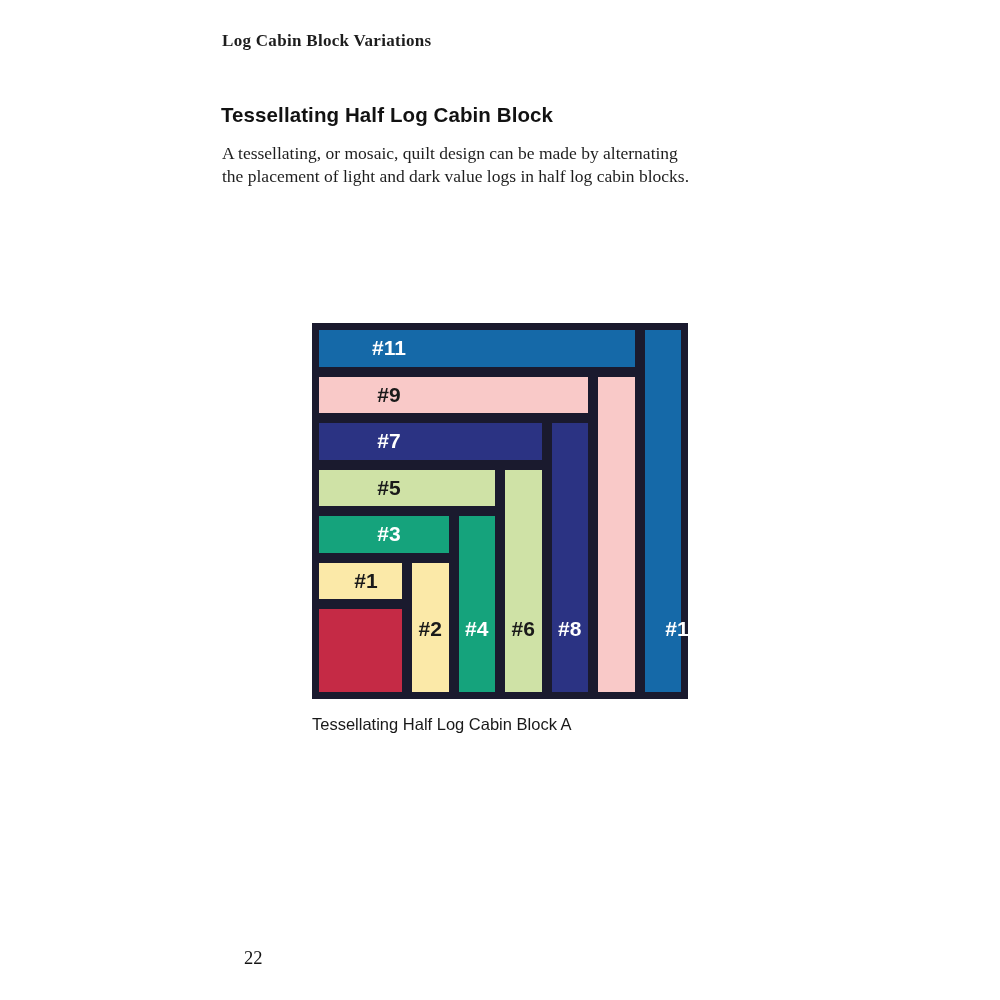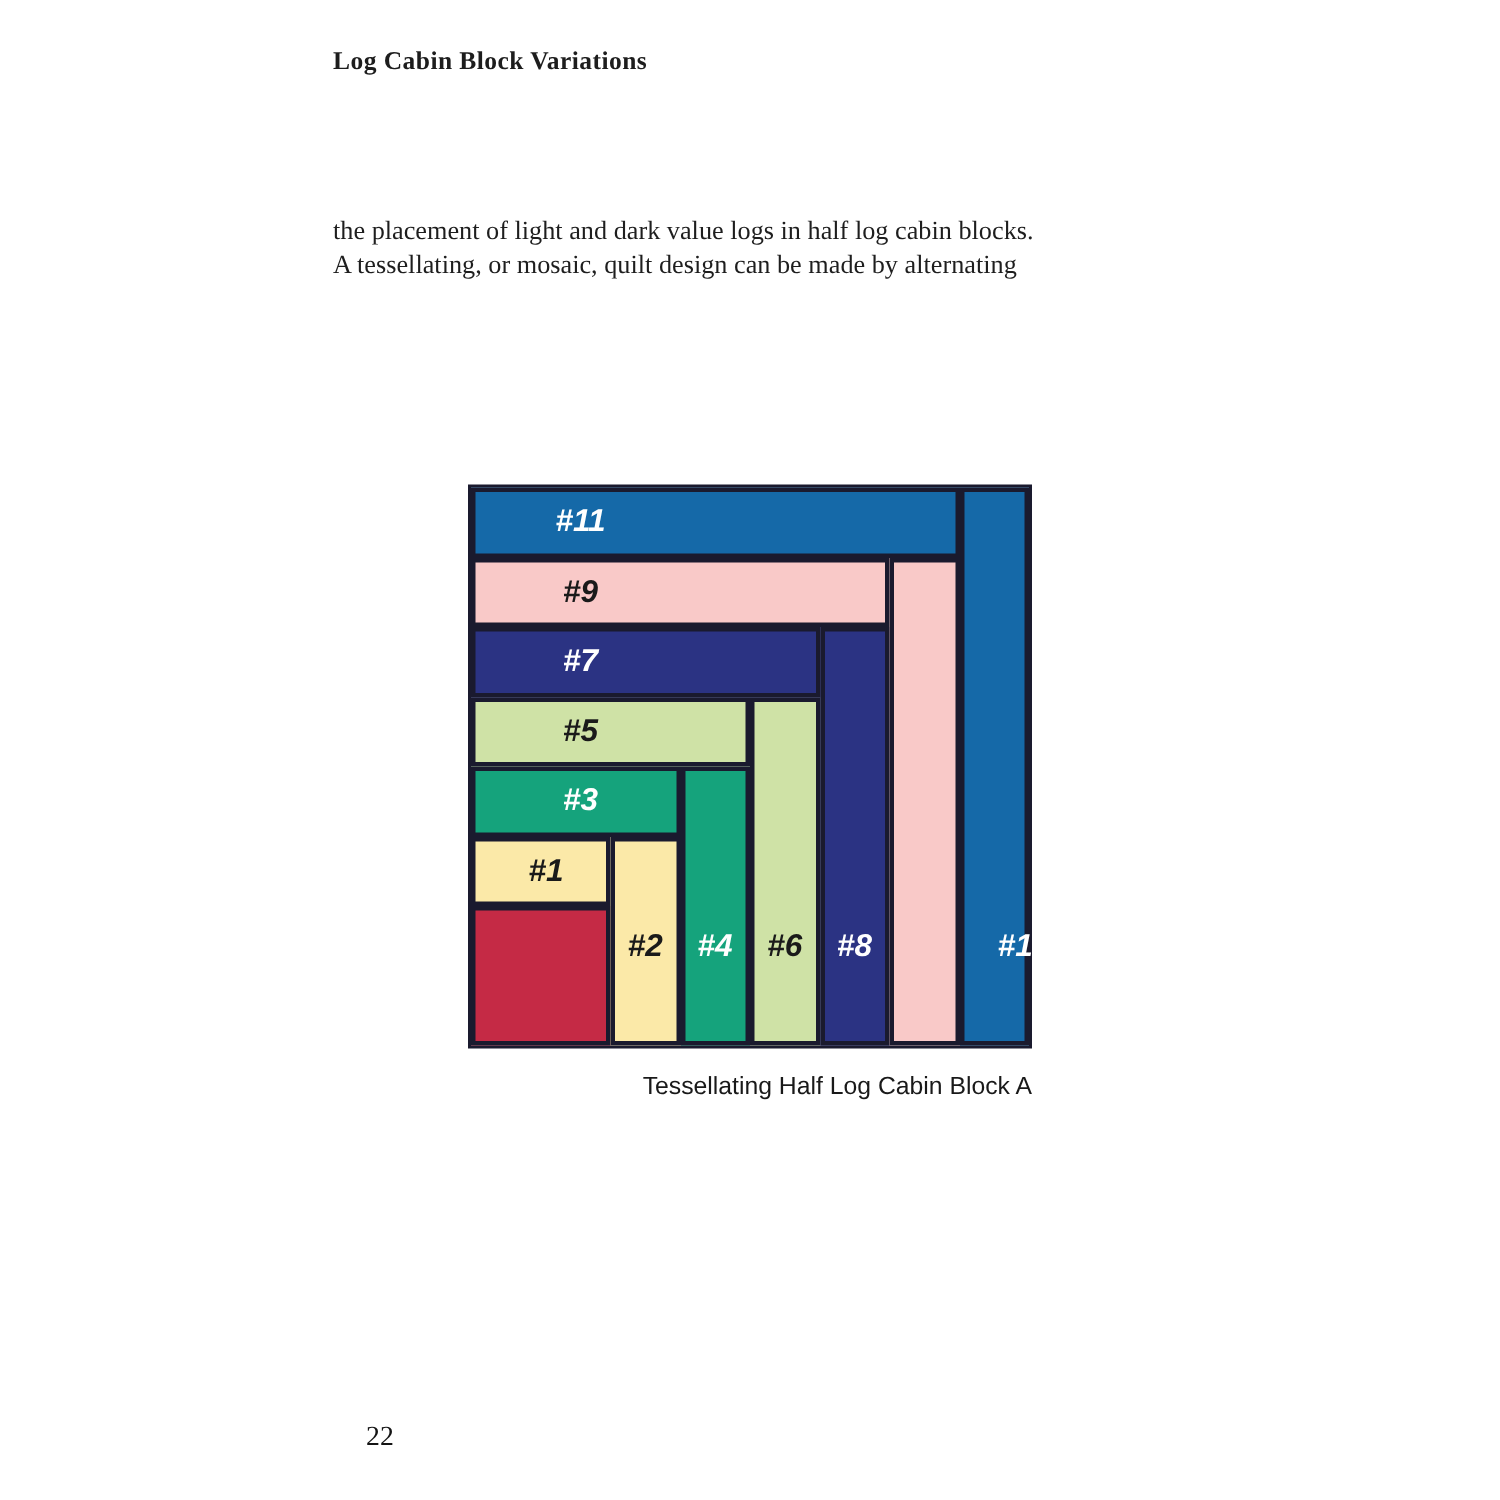--- a/index.html
+++ b/index.html
@@ -51,22 +51,21 @@
     top: 323px;
     width: 376px;
     height: 376px;
     box-sizing: border-box;
     border: 2px solid #1a1a2e;
     background: #ffffff;
   }
   .piece {
     position: absolute;
     box-sizing: border-box;
-    border: 3px solid #22c55e;
-    font-style: italic;
+    border: 5px solid #22c55e;
   }
   .piece-label {
     position: absolute;
     font-family: "Liberation Sans", sans-serif;
     font-weight: 700;
     font-size: 21px;
     line-height: 21px;
     white-space: nowrap;
   }
   .piece-label.h {
@@ -76,21 +75,21 @@
   .piece-label.v {
     left: 50%;
     bottom: 53px;
     transform: translateX(-50%);
   }
   .caption {
     position: absolute;
     left: 312px;
     top: 715px;
     width: 376px;
-    text-align: right;
+    text-align: left;
     font-family: "Liberation Sans", sans-serif;
     font-size: 16.5px;
     color: #191919;
   }
   .page-number {
     position: absolute;
     left: 221px;
     top: 948px;
     font-family: "Liberation Serif", serif;
     font-size: 18.5px;
@@ -98,24 +97,25 @@
     margin-left: 23px;
   }
 </style>
 </head>
 <body>
 
 <div class="page">
 
   <div class="running-header">Log Cabin Block Variations</div>
 
+  <h1 class="section-title">Tessellating Half Log Cabin Block</h1>
 
   <div class="paragraph">
+      <div>A tessellating, or mosaic, quilt design can be made by alternating</div>
       <div>the placement of light and dark value logs in half log cabin blocks.</div>
-      <div>A tessellating, or mosaic, quilt design can be made by alternating</div>
     </div>
 
   <div class="quilt-block">
       <div class="piece" style="left: 0%; top: 75%; width: 25%; height: 25%; background: rgb(197, 42, 69); border-color: rgb(26, 26, 46);"></div>
       <div class="piece" style="left: 0%; top: 62.5%; width: 25%; height: 12.5%; background: rgb(251, 233, 168); border-color: rgb(26, 26, 46);">
         <span class="piece-label h" style="color: rgb(26, 26, 26); left: 47px;">#1</span>
       </div>
       <div class="piece" style="left: 25%; top: 62.5%; width: 12.5%; height: 37.5%; background: rgb(251, 233, 168); border-color: rgb(26, 26, 46);">
         <span class="piece-label v" style="color: rgb(26, 26, 26);">#2</span>
       </div>

